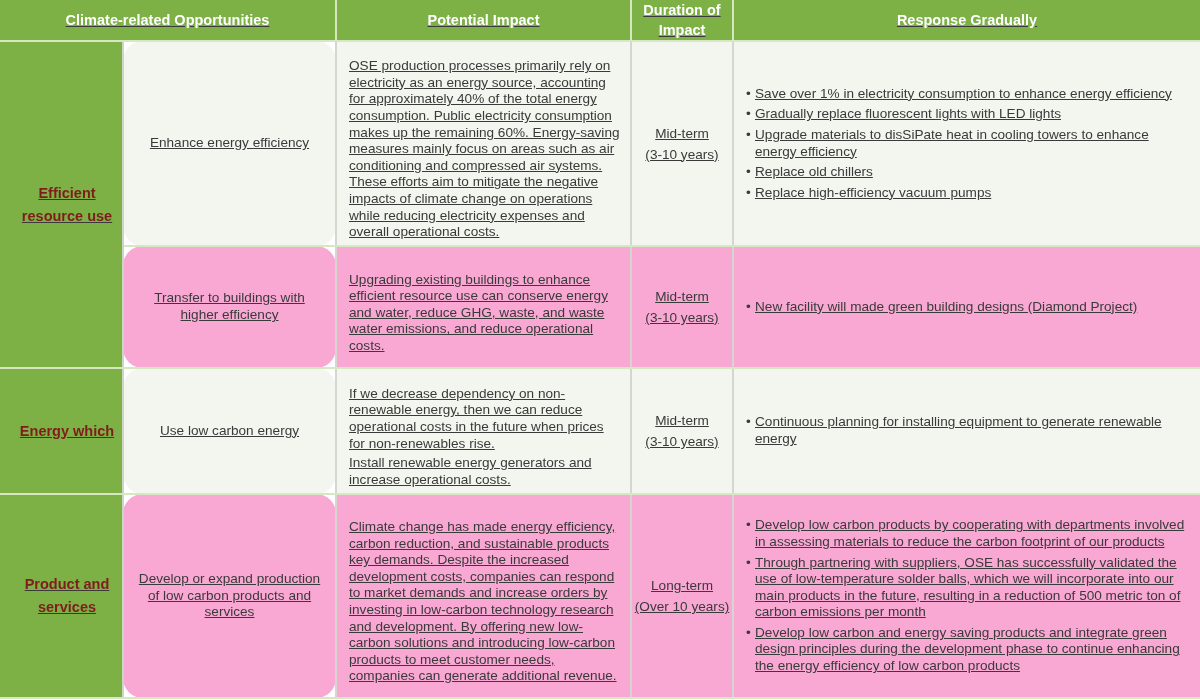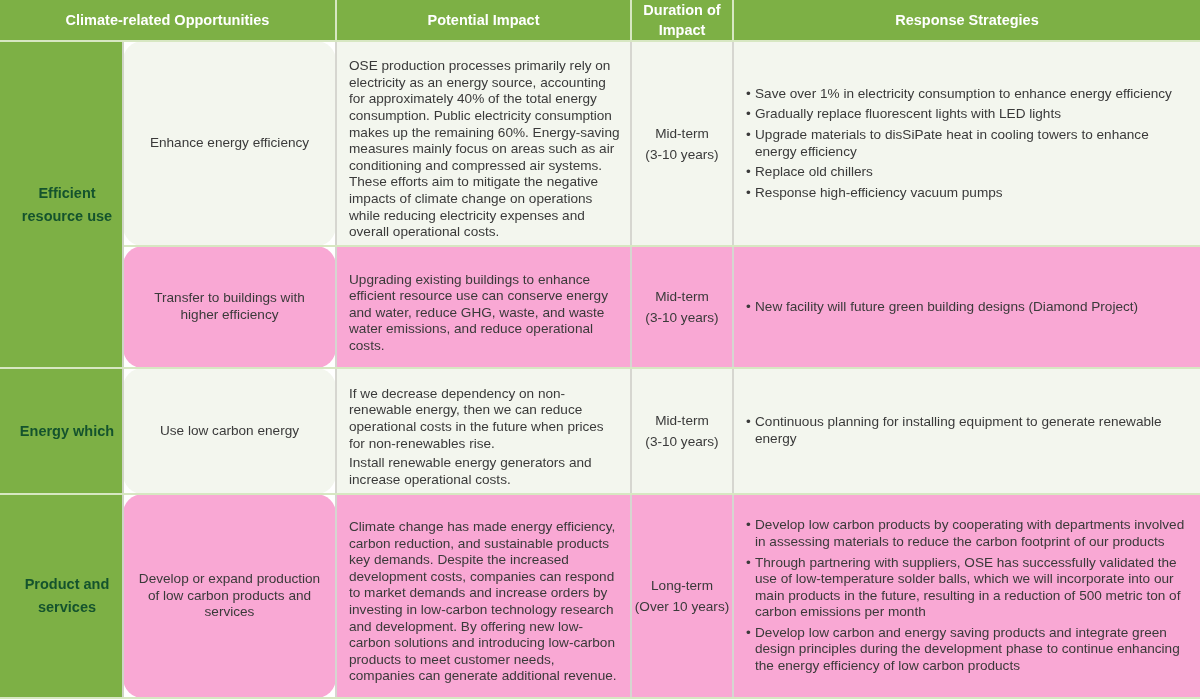--- a/index.html
+++ b/index.html
@@ -1,22 +1,22 @@
 <!DOCTYPE html>
 <html><head>
   <meta charset="utf-8">
   <style>
     html, body { margin: 0; padding: 0; background: #ffffff; }
     body { width: 1200px; height: 700px; overflow: hidden; font-family: "Liberation Sans", sans-serif; color: #3a3a3a; }
-    table { border-collapse: collapse; table-layout: fixed; width: 1200px; }
+    table { border-collapse: collapse; table-layout: fixed; width: 1200px; text-decoration: underline; }
     th { background: #7db045; color: #ffffff; font-weight: bold; font-size: 14.5px; text-align: center; border-right: 2px solid #d7e7c2; border-bottom: 2px solid #d7e7c2; padding: 0 4px; line-height: 20px; height: 40px; }
     th:last-child { border-right: none; }
     td { font-size: 13.6px; line-height: 16.6px; vertical-align: middle; border-right: 2px solid #d6d6d0; border-bottom: 2px solid #d7e7c2; padding: 0; }
     td:last-child { border-right: none; }
-    td.cat { background: #7db045; color: #14532d; font-weight: bold; font-size: 14.5px; line-height: 23px; text-align: center; border-right: 2px solid #cfd5c6; border-bottom: 2px solid #d7e7c2; padding-left: 12px; }
+    td.cat { background: #7db045; color: #7f1d1d; font-weight: bold; font-size: 14.5px; line-height: 23px; text-align: center; border-right: 2px solid #cfd5c6; border-bottom: 2px solid #d7e7c2; padding-left: 12px; }
     td.opp { text-align: center; padding: 0 10px; border-radius: 20px; }
     td.impact { padding: 12px 10px 0 12px; }
     td.dur { text-align: center; line-height: 21px; padding: 7px 2px; margin-top: 46px; }
     td.strat { padding: 0 12px 0 12px; }
     tr.shade td:not(.cat) { background: #f3f6ee; }
     tr.plain td:not(.cat) { background: #f9a8d4; }
     .para { margin: 0; }
     .para + .para { margin-top: 3px; }
     ul { list-style: none; margin: 0; padding: 0; }
     li { position: relative; padding-left: 9px; margin: 0 0 4px 0; }
@@ -32,21 +32,21 @@
     <col style="width:213px">
     <col style="width:295px">
     <col style="width:102px">
     <col style="width:467px">
   </colgroup>
   <thead>
     <tr>
       <th colspan="2">Climate-related Opportunities</th>
       <th>Potential Impact</th>
       <th><span>Duration of</span><br><span>Impact</span></th>
-      <th>Response Strategies</th>
+      <th>Response Gradually</th>
     </tr>
   </thead>
   <tbody>
 
     <tr class="shade" style="height:205px">
       <td class="cat" rowspan="2">
         <span>Efficient</span><br>
         <span>resource use</span>
       </td>
       <td class="opp">Enhance energy efficiency</td>
@@ -56,37 +56,37 @@
       <td class="dur">
         <span>Mid-term</span><br>
         <span>(3-10 years)</span>
       </td>
       <td class="strat">
         <ul>
           <li><span class="bullet">•</span><span>Save over 1% in electricity consumption to enhance energy efficiency</span></li>
           <li><span class="bullet">•</span><span>Gradually replace fluorescent lights with LED lights</span></li>
           <li><span class="bullet">•</span><span>Upgrade materials to disSiPate heat in cooling towers to enhance energy efficiency</span></li>
           <li><span class="bullet">•</span><span>Replace old chillers</span></li>
-          <li><span class="bullet">•</span><span>Response high-efficiency vacuum pumps</span></li>
+          <li><span class="bullet">•</span><span>Replace high-efficiency vacuum pumps</span></li>
         </ul>
       </td>
     </tr>
 
     <tr class="plain" style="height:122px">
       <td class="opp">Transfer to buildings with higher efficiency</td>
       <td class="impact">
         <p class="para">Upgrading existing buildings to enhance efficient resource use can conserve energy and water, reduce GHG, waste, and waste water emissions, and reduce operational costs.</p>
       </td>
       <td class="dur">
         <span>Mid-term</span><br>
         <span>(3-10 years)</span>
       </td>
       <td class="strat">
         <ul>
-          <li><span class="bullet">•</span><span>New facility will future green building designs (Diamond Project)</span></li>
+          <li><span class="bullet">•</span><span>New facility will made green building designs (Diamond Project)</span></li>
         </ul>
       </td>
     </tr>
 
     <tr class="shade" style="height:126px">
       <td class="cat">
         <span>Energy which</span>
       </td>
       <td class="opp">Use low carbon energy</td>
       <td class="impact">

